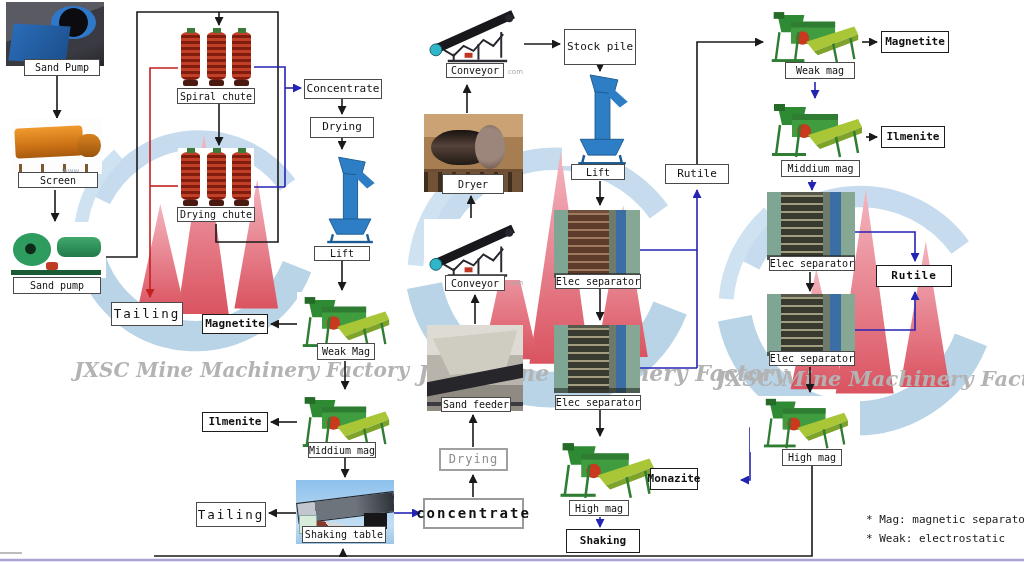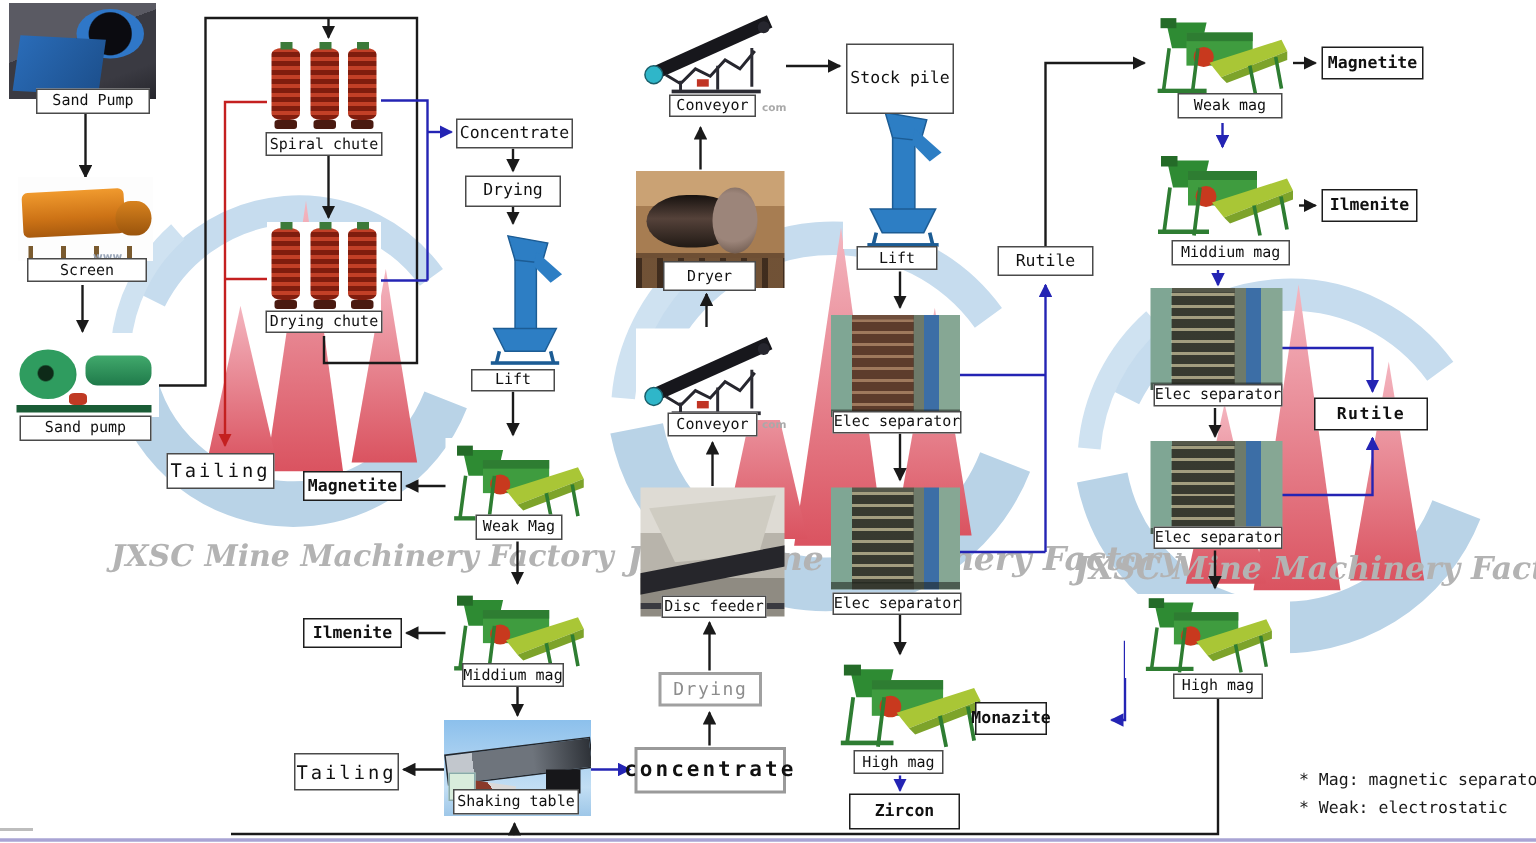--- a/index.html
+++ b/index.html
@@ -2,21 +2,21 @@
 <html><head>
 <meta charset="utf-8">
 <style>
   html,body{margin:0;padding:0;background:#e8e8e8;}
   #stage{position:relative;width:1024px;height:562px;background:#ffffff;overflow:hidden;
          font-family:"DejaVu Sans Mono","Liberation Mono",monospace;}
   
   .wm{position:absolute;z-index:0;}
   .brand{position:absolute;z-index:0;color:#b3b3b3;font-family:"DejaVu Serif","Liberation Serif",serif;
          font-style:italic;font-weight:700;white-space:nowrap;}
-  .tinymark{position:absolute;z-index:3;font-size:7px;color:#9aa6b8;font-family:"DejaVu Sans",sans-serif;font-weight:bold;}
+  .tinymark{position:absolute;z-index:3;font-size:7px;color:#9aa6b8;font-family:"DejaVu Sans",sans-serif;}
   
   svg.wires{position:absolute;left:0;top:0;z-index:1;}
   
   .ph{position:absolute;z-index:2;overflow:hidden;}
   .ph svg{position:absolute;left:0;top:0;width:100%;height:100%;}
   
   .scol{position:absolute;top:4px;width:19px;height:48px;border-radius:7px/4px;
         background:repeating-linear-gradient(180deg,#c24027 0 3px,#801d0e 3px 6px);}
   .scol i{position:absolute;top:-4px;left:6px;width:8px;height:5px;background:#3c7a3a;}
   .scol b{position:absolute;bottom:-6px;left:2px;width:15px;height:6px;background:#4a1a10;border-radius:2px;}
@@ -311,21 +311,21 @@
   <div class="lbl" style="left:302px;top:526px;width:84px;height:17px">Shaking table</div>
   <div class="lbl big" style="left:196px;top:502px;width:70px;height:25px">Tailing</div>
   <div class="lbl conc2" style="left:423px;top:498px;width:101px;height:31px">concentrate</div>
   <div class="lbl muted" style="left:439px;top:448px;width:69px;height:23px">Drying</div>
 
   <div class="ph discfeeder" style="left:427px;top:325px;width:96px;height:86px">
     <div class="hopper"></div>
       <div class="trough"></div>
       <div class="bar"></div>
   </div>
-  <div class="lbl" style="left:441px;top:397px;width:70px;height:15px">Disc feeder</div>
+  <div class="lbl" style="left:441px;top:397px;width:70px;height:15px">Sand feeder</div>
 
   <div class="ph" style="left:424px;top:219px;width:99px;height:61px;background:#fff">
     <svg viewBox="0 0 100 58">
         <use href="#sym-conveyor"></use>
       </svg>
   </div>
   <div class="lbl" style="left:445px;top:275px;width:60px;height:16px">Conveyor</div>
 
   <div class="ph dryer" style="left:424px;top:114px;width:99px;height:78px">
     <div class="drum"></div>
@@ -334,21 +334,21 @@
   </div>
   <div class="lbl" style="left:442px;top:174px;width:62px;height:20px">Dryer</div>
 
   <div class="ph" style="left:424px;top:6px;width:99px;height:58px;background:#fff">
     <svg viewBox="0 0 100 58">
         <use href="#sym-conveyor"></use>
       </svg>
   </div>
   <div class="lbl" style="left:446px;top:63px;width:58px;height:15px">Conveyor</div>
 
-  <div class="lbl" style="left:564px;top:29px;width:72px;height:47px;font-size:11px">Stock pile</div>
+  <div class="lbl" style="left:564px;top:29px;width:72px;height:36px;font-size:11px">Stock pile</div>
 
   <div class="ph" style="left:562px;top:72px;width:80px;height:94px;background:#fff">
     <svg viewBox="0 0 80 95">
         <use href="#sym-lift"></use>
       </svg>
   </div>
   <div class="lbl" style="left:571px;top:164px;width:54px;height:16px">Lift</div>
 
   <div class="ph elecsep warm" style="left:554px;top:210px;width:86px;height:68px">
     <div class="shelves"></div>
@@ -364,21 +364,21 @@
   <div class="lbl" style="left:555px;top:395px;width:86px;height:15px">Elec separator</div>
 
   <div class="lbl" style="left:665px;top:164px;width:64px;height:20px;font-size:11px">Rutile</div>
 
   <div class="ph" style="left:554px;top:440px;width:104px;height:62px;background:#fff">
     <svg viewBox="0 0 100 60">
         <use href="#sym-magsep"></use>
       </svg>
   </div>
   <div class="lbl" style="left:569px;top:500px;width:60px;height:16px">High mag</div>
-  <div class="lbl bold" style="left:566px;top:529px;width:74px;height:24px">Zircon</div>
+  <div class="lbl bold" style="left:566px;top:529px;width:74px;height:24px">Shaking</div>
   <div class="lbl bold" style="left:650px;top:468px;width:48px;height:22px">Monazite</div>
 
   <div class="ph" style="left:766px;top:8px;width:96px;height:60px;background:#fff">
     <svg viewBox="0 0 100 60">
         <use href="#sym-magsep"></use>
       </svg>
   </div>
   <div class="lbl" style="left:785px;top:62px;width:70px;height:17px">Weak mag</div>
   <div class="lbl bold" style="left:881px;top:31px;width:68px;height:22px">Magnetite</div>
 

